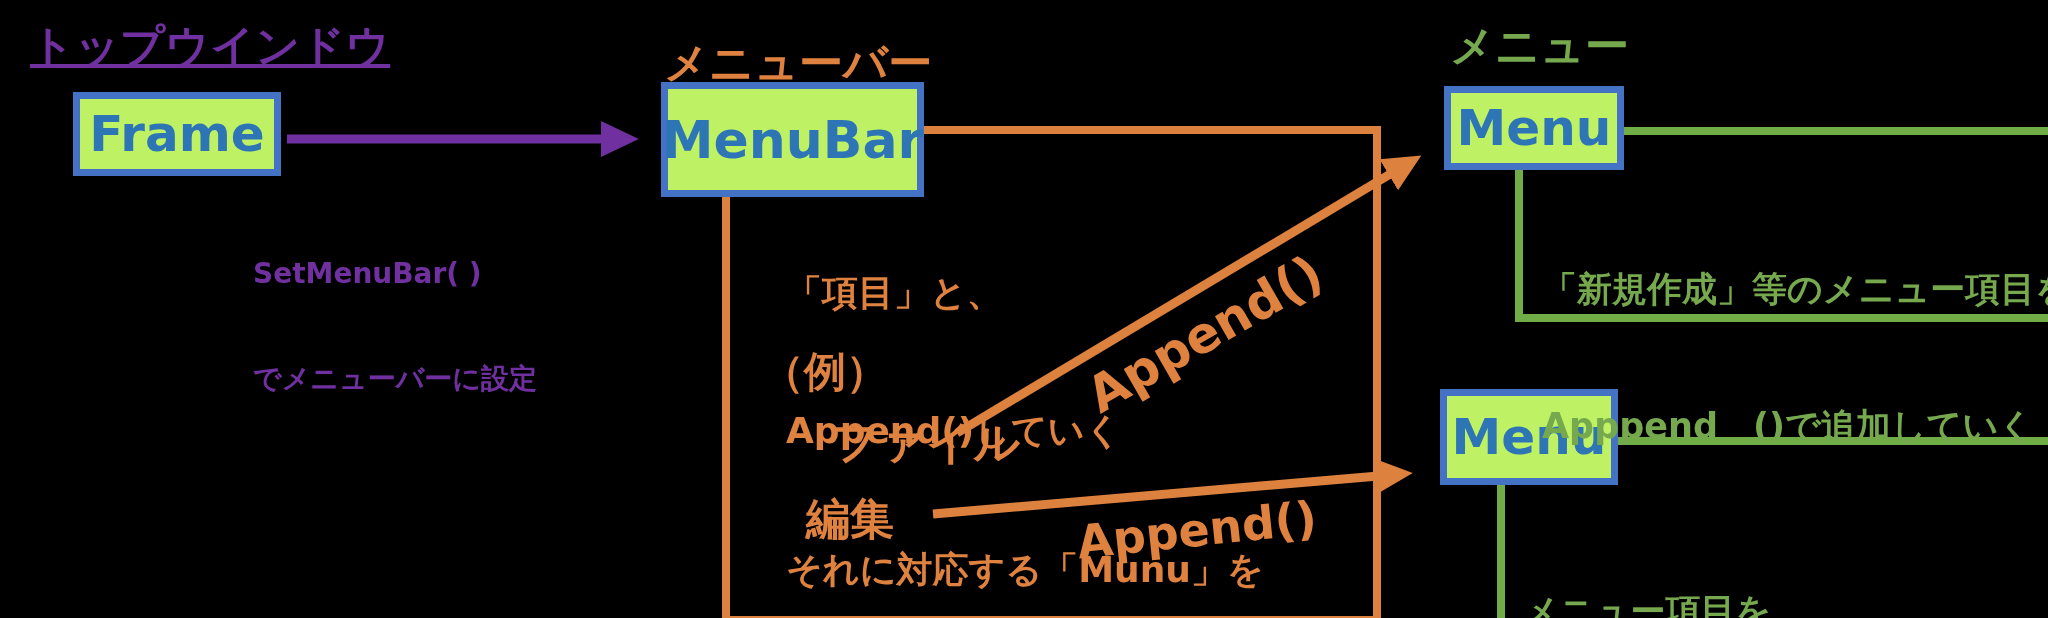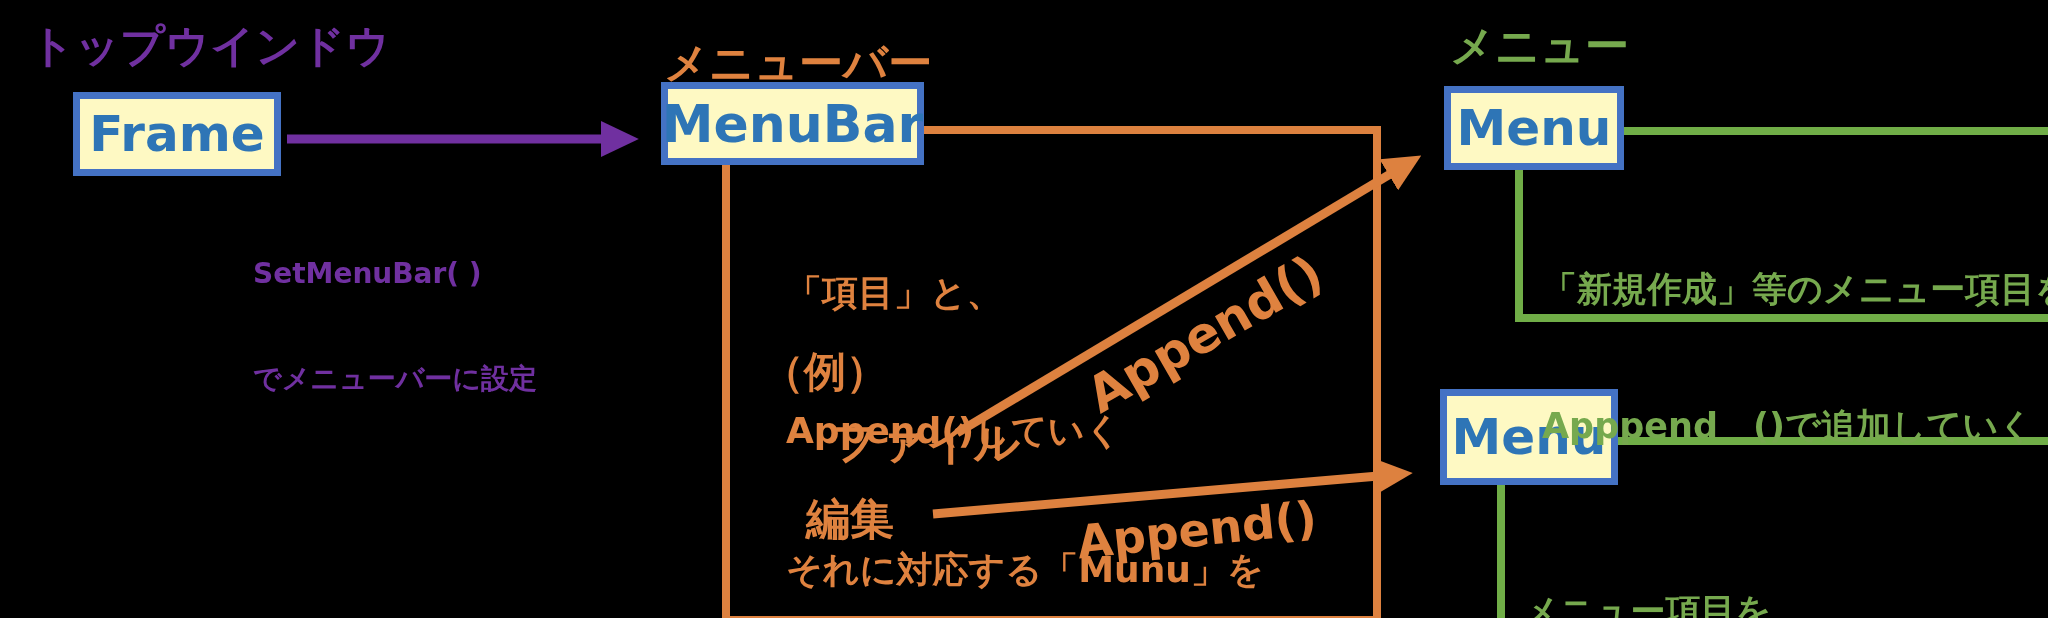--- a/index.html
+++ b/index.html
@@ -6,21 +6,21 @@
   .canvas{
     position:relative;width:2048px;height:618px;background:#000;overflow:hidden;
     font-family:"DejaVu Sans","Liberation Sans",sans-serif;font-weight:bold;
   }
   
   .rect{position:absolute;border-style:solid;background:transparent;z-index:1;}
   .rect.orange{border-color:#dd813f;border-width:8px;}
   .rect.green{border-color:#70ad47;border-width:8px;}
   
   .node{
-    position:absolute;background:#fef9c3;border:7px solid #4472c4;z-index:3;
+    position:absolute;background:#bef264;border:7px solid #4472c4;z-index:3;
     display:flex;align-items:center;justify-content:center;
     color:#2e75b6;box-sizing:border-box;
   }
   
   .txt{position:absolute;white-space:pre;z-index:4;line-height:1.25;}
   .purple{color:#7030a0;}
   .orange-t{color:#df823f;}
   .green-t{color:#76a94e;}
   svg.arrows{position:absolute;left:0;top:0;z-index:5;}
   .rot{transform-origin:center center;text-align:center;}
@@ -30,31 +30,31 @@
 
 <div class="canvas">
 
   <div class="rect orange" style="left:722px;top:126px;width:643px;height:482px;"></div>
   <div class="rect green" style="left:1515px;top:127px;width:529px;height:179px;"></div>
   <div class="rect green" style="left:1497px;top:437px;width:547px;height:177px;"></div>
 
   <div class="node" style="left:73px;top:92px;width:208px;height:84px;font-size:50px;">
     <span>Frame</span>
   </div>
-  <div class="node" style="left:661px;top:82px;width:263px;height:83px;font-size:52px;">
+  <div class="node" style="left:661px;top:82px;width:263px;height:115px;font-size:52px;">
     <span>MenuBar</span>
   </div>
   <div class="node" style="left:1444px;top:86px;width:180px;height:84px;font-size:50px;">
     <span>Menu</span>
   </div>
   <div class="node" style="left:1440px;top:389px;width:178px;height:96px;font-size:50px;">
     <span>Menu</span>
   </div>
 
-  <div class="txt purple" style="left:30px;top:18px;font-size:44px;">トップウインドウ</div>
+  <div class="txt purple" style="left:30px;top:18px;font-size:44px;text-decoration:underline;">トップウインドウ</div>
   <div class="txt orange-t" style="left:664px;top:18px;font-size:44px;margin-top:17px;">メニューバー</div>
   <div class="txt green-t" style="left:1450px;top:18px;font-size:44px;">メニュー</div>
 
   <div class="txt purple" style="left:253px;top:186px;font-size:28px;">
     <div>SetMenuBar( )</div>
     <div>でメニューバーに設定</div>
   </div>
 
   <div class="txt orange-t" style="left:786px;top:178px;font-size:36px;line-height:1.28;">
     <div>「項目」と、</div>

